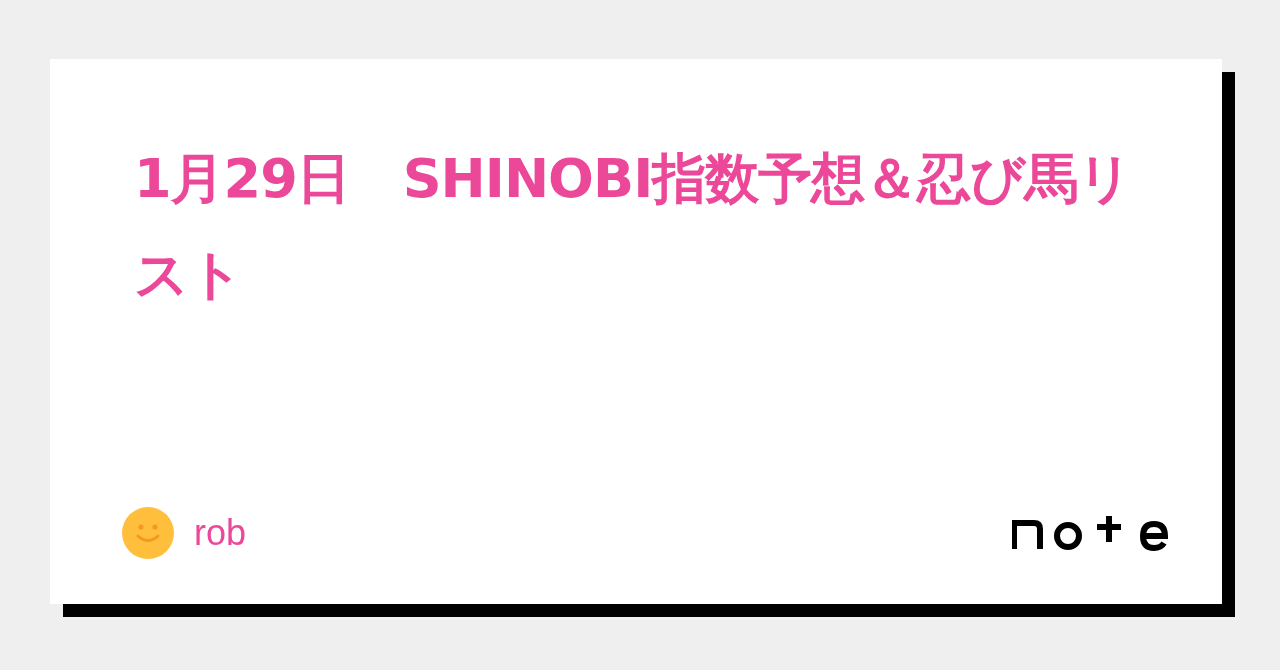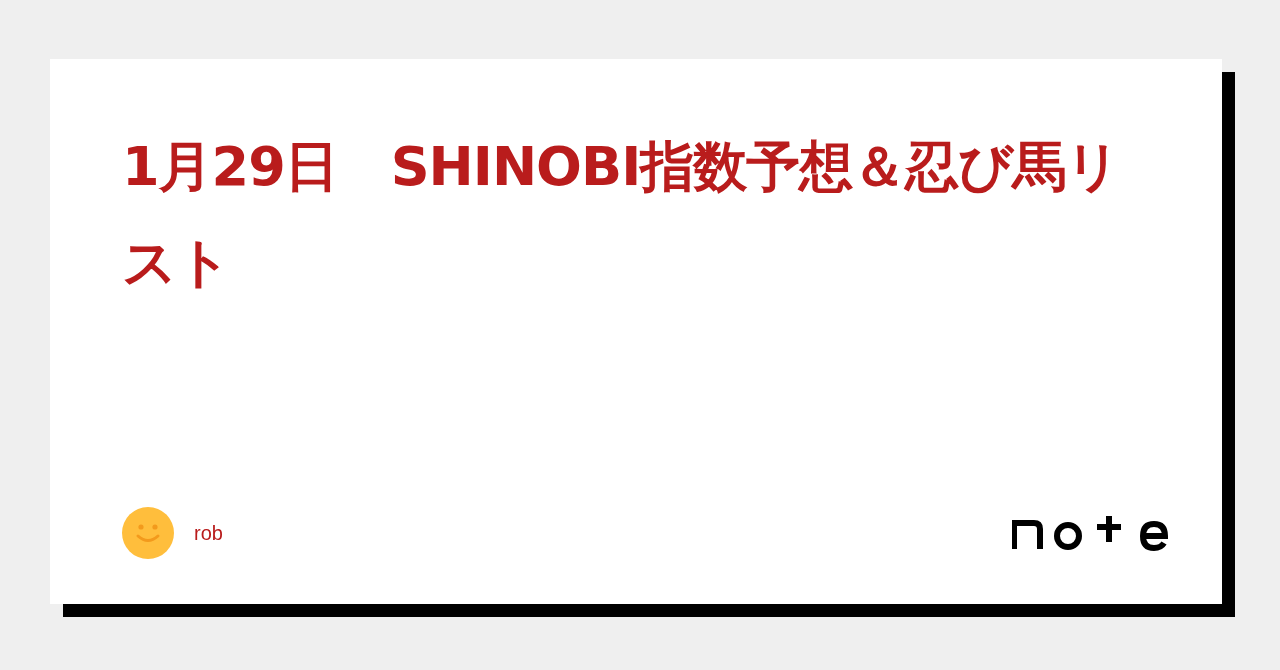--- a/index.html
+++ b/index.html
@@ -19,47 +19,47 @@
     .card {
       position: absolute;
       left: 50px; top: 59px;
       width: 1172px; height: 545px;
       background: #ffffff;
     }
     .title {
       position: absolute;
       left: 72px; top: 60px;
       width: 1040px;
-      margin: 0;
+      margin: 12px;
       font-family: "DejaVu Sans", "Liberation Sans", sans-serif;
       font-weight: bold;
       font-size: 54px;
       line-height: 96px;
-      color: #b91c1c;
+      color: #ec4899;
       letter-spacing: -1px;
       white-space: pre-wrap;
     }
     .author {
       position: absolute;
       left: 72px; top: 447px;
       display: flex; align-items: center;
       height: 54px;
     }
     .avatar {
       width: 52px; height: 52px;
       border-radius: 50%;
       background: #ffbe3c;
       position: relative;
     }
     .avatar svg { position: absolute; left: 0; top: 0; }
     .author-name {
       margin-left: 20px;
       font-family: "Liberation Sans", "DejaVu Sans", sans-serif;
-      font-size: 20px;
-      color: #b91c1c;
+      font-size: 36px;
+      color: #ec4899;
     }
     .note-logo {
       position: absolute;
       left: 962px; top: 452px;
       width: 158px; height: 40px;
     }
   </style>
 </head>
 <body>
 

